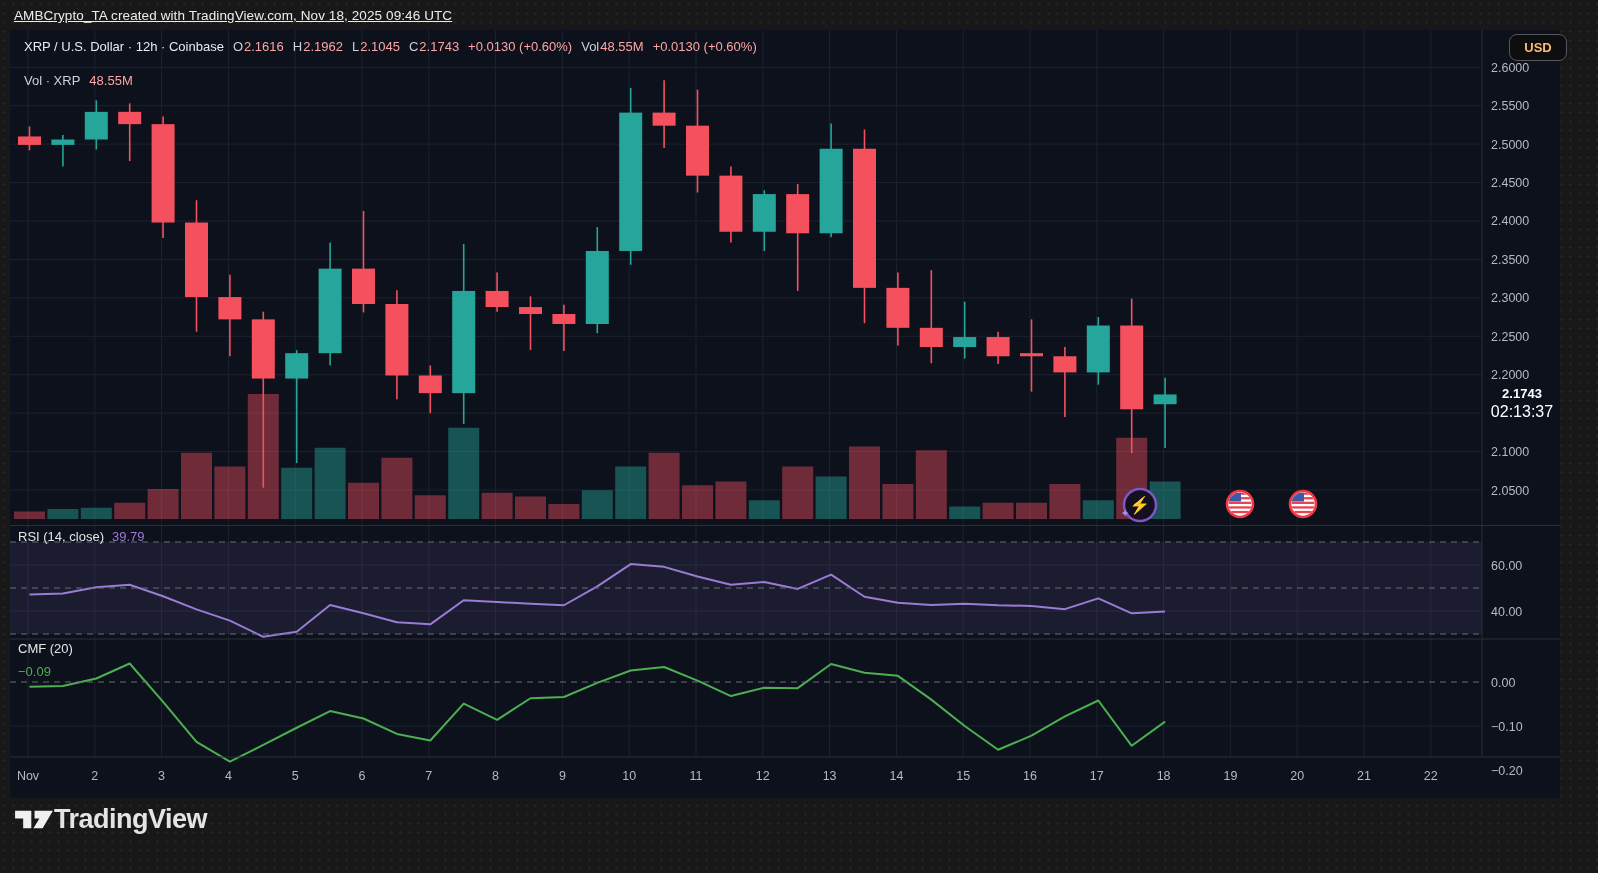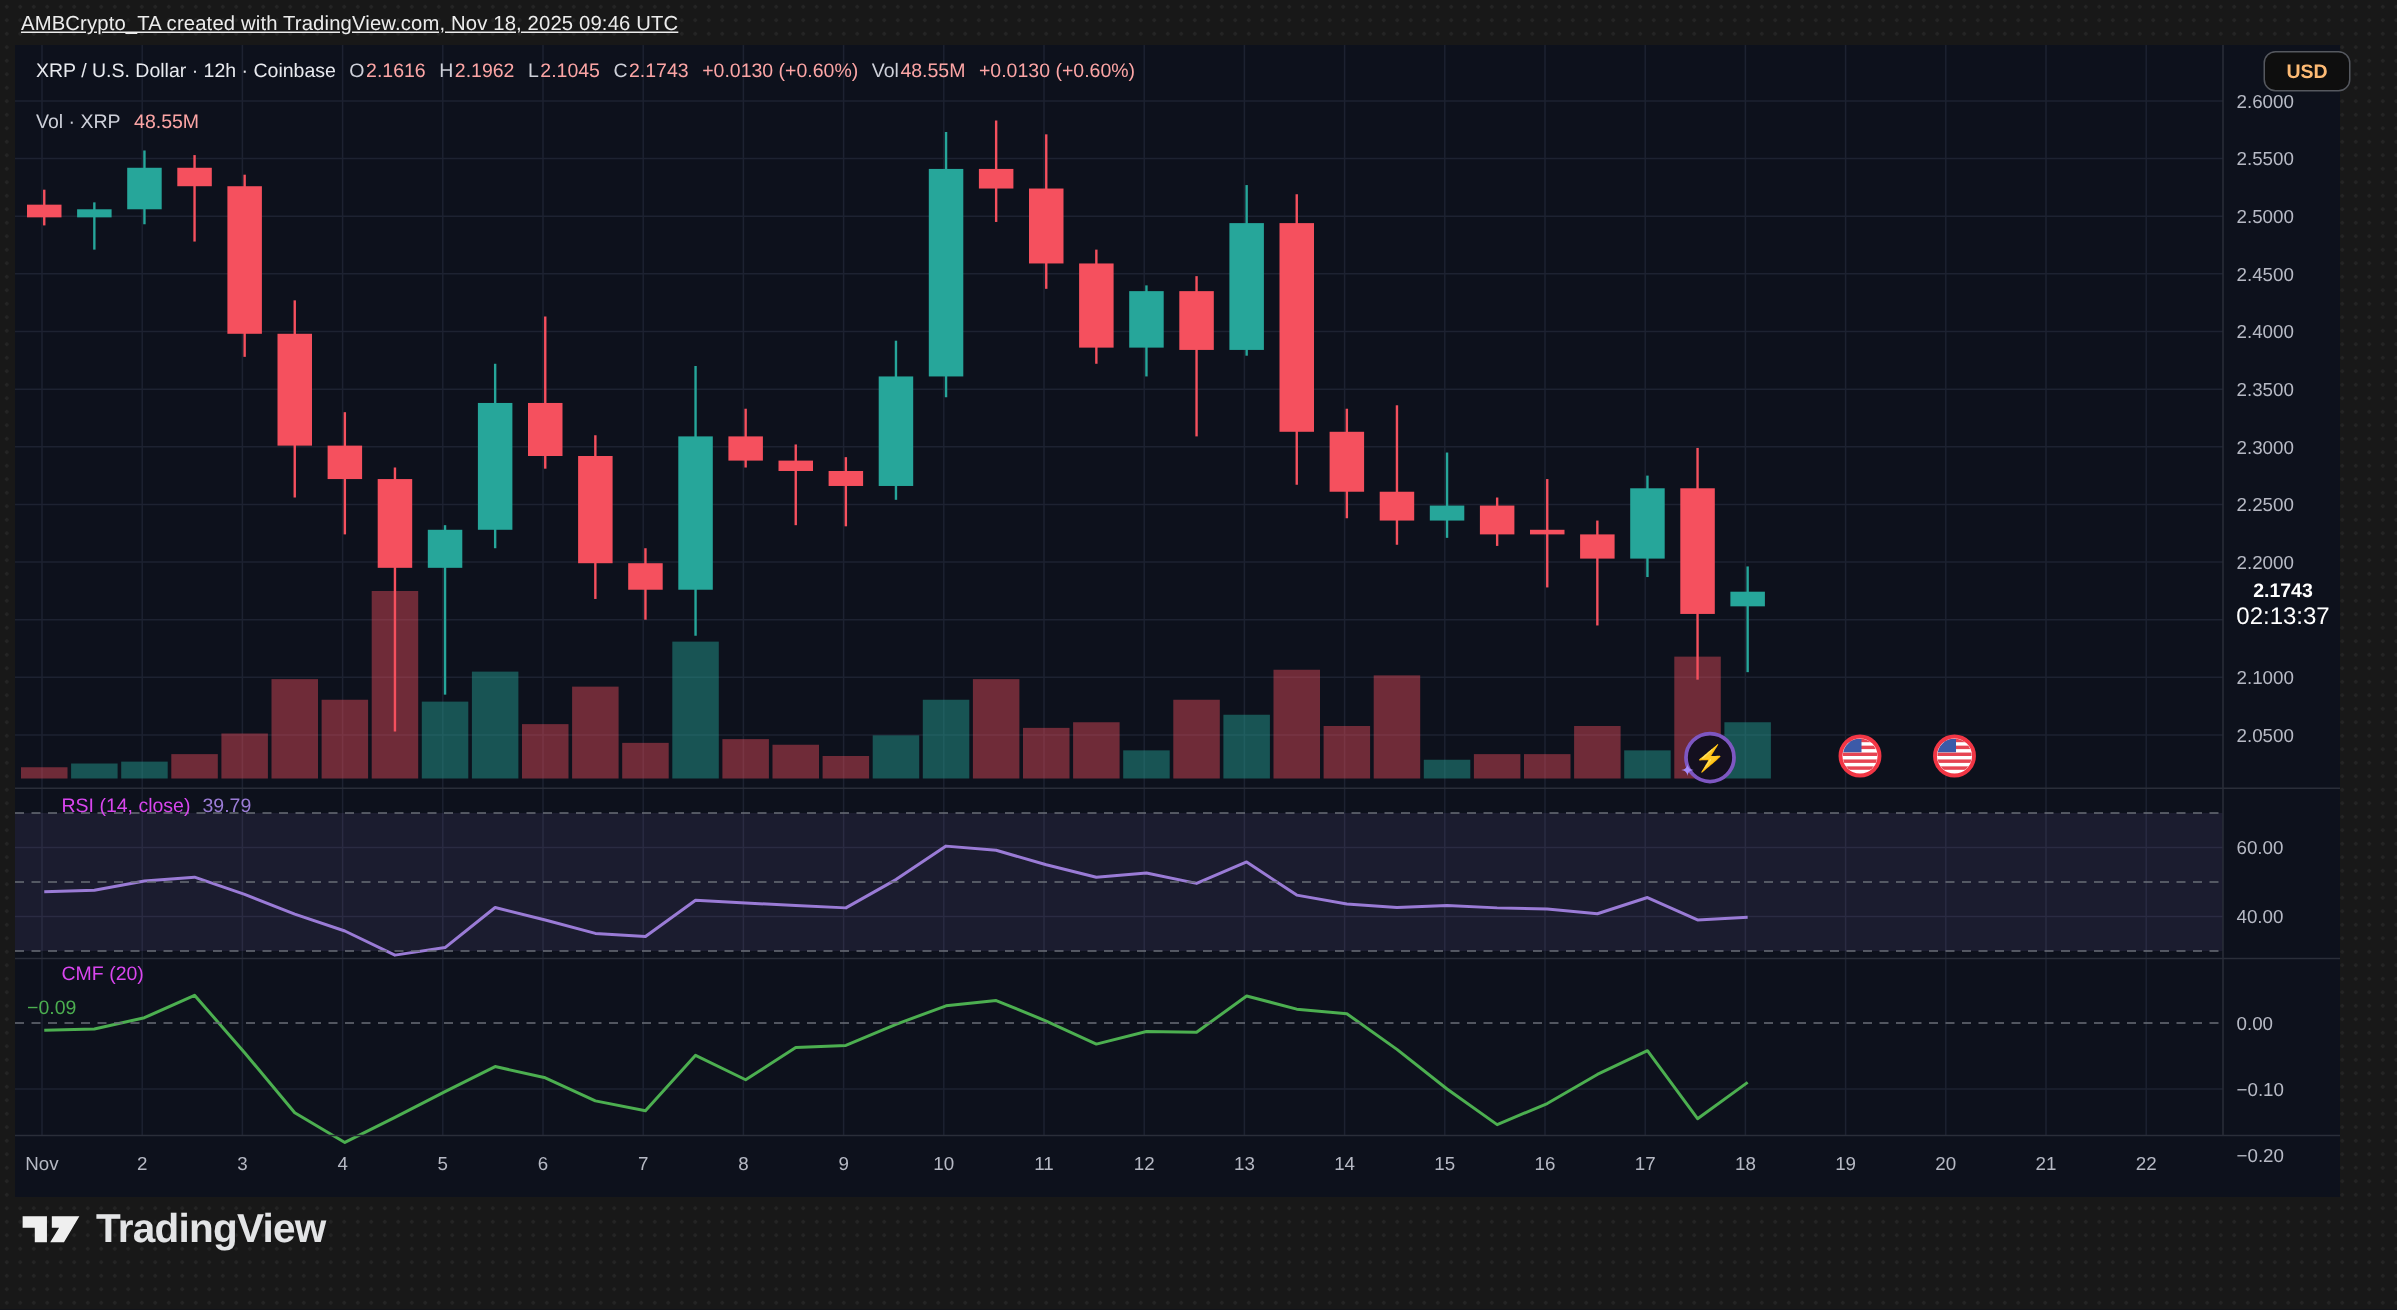--- a/index.html
+++ b/index.html
@@ -31,24 +31,24 @@
   #price-badge{
     left:1483px;top:387px;width:78px;height:34px;border-radius:2px;
     display:flex;flex-direction:column;align-items:center;justify-content:center;
     color:#ffffff;line-height:1.25;
   }
   #price-badge .p{font-size:13px;font-weight:bold;}
   #price-badge .c{font-size:16px;}
   #rsi-legend{left:18px;top:529px;}
   #cmf-legend{left:18px;top:641px;flex-direction:column;}
   .pane-legend{display:flex;gap:8px;font-size:13px;}
-  .pane-legend .title{color:#d946ef;margin-left:23px;}
+  .pane-legend .title{color:#e5e5e5;}
   #rsi-legend .value{color:#9b7cd6;}
   #cmf-legend .value{color:#4caf50;}
-  #footer-logo{left:14px;top:804px;display:flex;align-items:center;gap:10px;cursor:pointer;justify-content:center;}
+  #footer-logo{left:14px;top:804px;display:flex;align-items:center;cursor:pointer;justify-content:center;}
   #footer-logo .logo-text{font-size:27px;font-weight:bold;color:#e3e4e6;letter-spacing:-0.5px;}
 </style>
 </head>
 <body>
 
 <svg id="chart-svg" width="1598" height="873" viewBox="0 0 1598 873">
     <rect x="10" y="30" width="1550" height="768" fill="#0d111c"></rect>
     <g>
       <line x1="28" y1="30" x2="28" y2="757" stroke="#1d2231" stroke-width="1"></line>
       <line x1="94.8" y1="30" x2="94.8" y2="757" stroke="#1d2231" stroke-width="1"></line>

